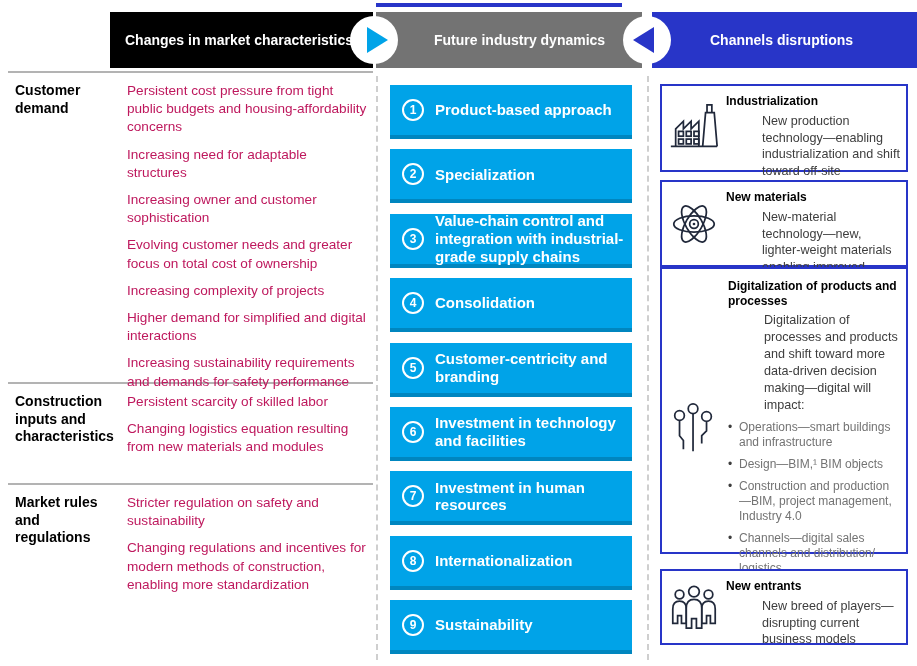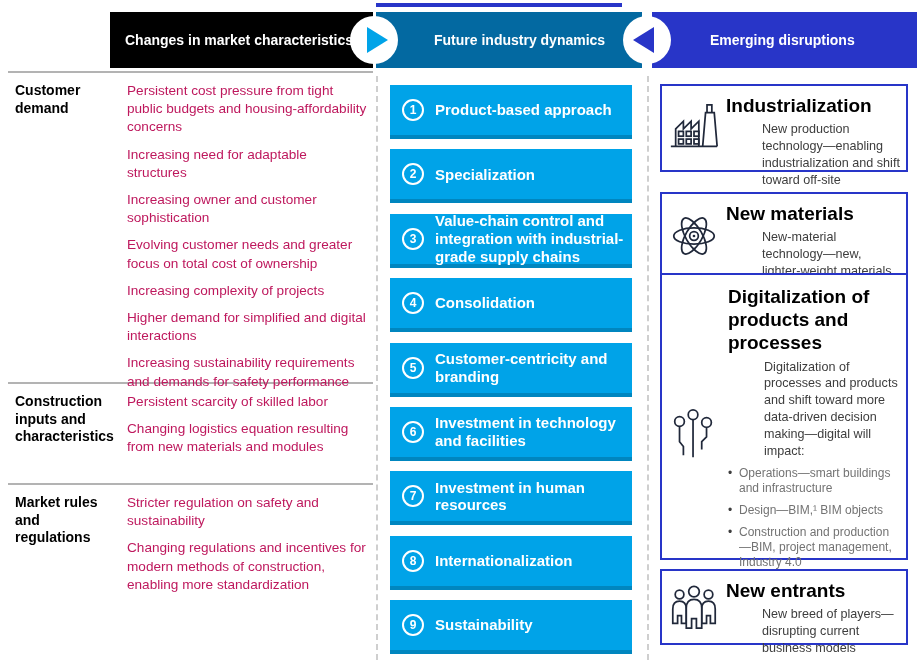--- a/index.html
+++ b/index.html
@@ -4,21 +4,21 @@
 <style>
   * { margin:0; padding:0; box-sizing:border-box; }
   html,body { background:#ffffff; }
   body { font-family:"Liberation Sans", sans-serif; }
   .canvas { position:relative; width:917px; height:666px; background:#fff; overflow:hidden; }
 
   
   .top-accent { position:absolute; left:376px; top:3px; width:246px; height:4px; background:#2835c8; }
   .hdr { position:absolute; top:12px; height:56px; display:flex; align-items:center; color:#fff; font-weight:bold; font-size:14px; }
   .hdr-black { left:110px; width:263px; background:#000; padding-left:15px; }
-  .hdr-light { left:376px; width:266px; background:#0369a1; padding-left:58px; }
+  .hdr-light { left:376px; width:266px; background:#737373; padding-left:58px; }
   .hdr-dark  { left:652px; width:265px; background:#2835c8; padding-left:58px; }
   .hcircle { position:absolute; top:16px; width:48px; height:48px; background:#fff; border-radius:50%; z-index:3; }
   .c1 { left:350px; }
   .c2 { left:623px; }
   .tri { position:absolute; width:0; height:0; }
   .tri-right { left:17px; top:11px; border-top:13px solid transparent; border-bottom:13px solid transparent; border-left:21px solid #00a3e8; }
   .tri-left  { left:10px; top:11px; border-top:13px solid transparent; border-bottom:13px solid transparent; border-right:21px solid #2835c8; }
 
   
   .vdash { position:absolute; top:76px; height:584px; width:0; border-left:2px dashed #cfcfcf; }
@@ -38,26 +38,26 @@
   
   .mid-col { position:absolute; left:390px; top:85px; width:242px; display:flex; flex-direction:column; gap:10.4px; }
   .mbox { height:54px; background:#00a3e8; border-bottom:4px solid #0086bf; display:flex; align-items:center; padding:0 5px 0 12px; }
   .numc { width:22px; height:22px; border:2px solid #fff; border-radius:50%; color:#fff; font-weight:bold; font-size:12px; display:flex; align-items:center; justify-content:center; flex:none; }
   .mlabel { margin-left:11px; color:#fff; font-weight:bold; font-size:15px; line-height:1.18; }
 
   
   .right-col { position:absolute; left:660px; top:0; width:248px; }
   .rbox { position:absolute; left:0; width:248px; background:#fff; border:2px solid #2835c8; }
   .rbox-1 { top:84px;  height:88px; }
-  .rbox-2 { top:192px; height:87px; }
-  .rbox-3 { top:273px; height:287px; }
+  .rbox-2 { top:180px; height:87px; }
+  .rbox-3 { top:267px; height:287px; }
   .rbox-4 { top:569px; height:76px; }
   .rtext { padding:8px 6px 6px 64px; }
   .rbox-3 .rtext { padding:10px 8px 6px 66px; }
-  .rtitle { font-weight:bold; font-size:19px; line-height:1.22; color:#000; margin-bottom:4px; }
+  .rtitle { font-weight:bold; font-size:12px; line-height:1.22; color:#000; margin-bottom:4px; }
   .rbody { font-size:12.6px; line-height:1.34; color:#3d3d3d;margin-left:36px; }
   .rbox-3 .rbody { margin-bottom:6px; }
   .rbullets { list-style:none; }
   .rbullets li { position:relative; font-size:12px; line-height:1.26; color:#737373; padding-left:11px; margin-bottom:7px; }
   .rbullets li::before { content:"•"; position:absolute; left:0; top:0; color:#3d3d3d; }
   .ricon { position:absolute; left:5px; top:50%; transform:translateY(-50%); width:54px; height:54px; }
   .rbox-3 .ricon { top:132px; transform:none; }
   .ricon svg { width:100%; height:100%; }
 </style>
 </head>
@@ -66,21 +66,21 @@
 <div class="canvas">
 
   <div class="top-accent"></div>
   <div class="hdr hdr-black">
     <span>Changes in market characteristics</span>
   </div>
   <div class="hdr hdr-light">
     <span>Future industry dynamics</span>
   </div>
   <div class="hdr hdr-dark">
-    <span>Emerging disruptions</span>
+    <span>Channels disruptions</span>
   </div>
   <div class="hcircle c1">
     <div class="tri tri-right"></div>
   </div>
   <div class="hcircle c2">
     <div class="tri tri-left"></div>
   </div>
 
   <div class="vdash vdash-1"></div>
   <div class="vdash vdash-2"></div>

